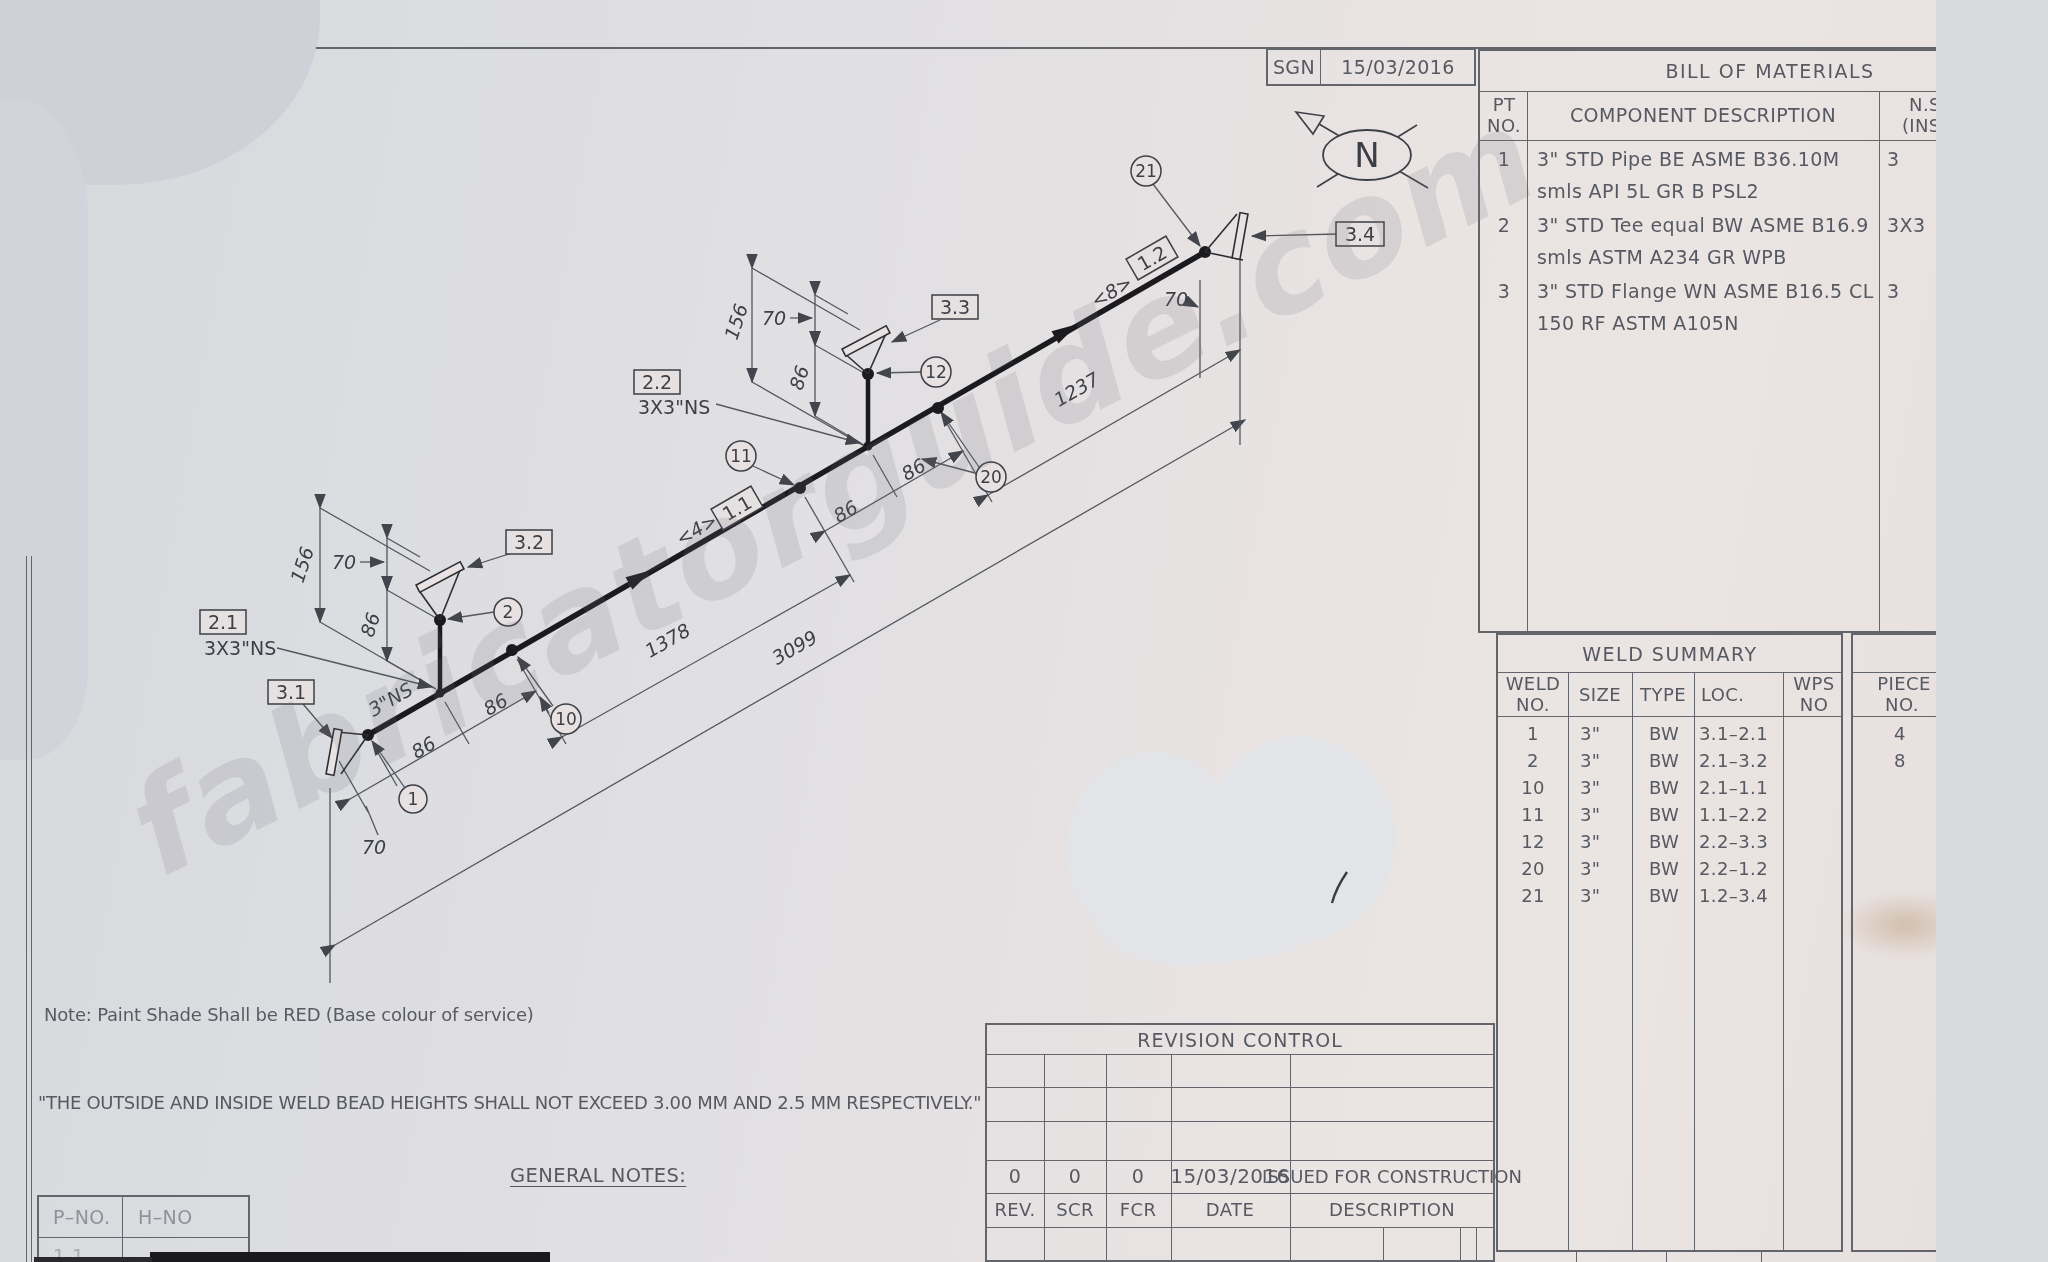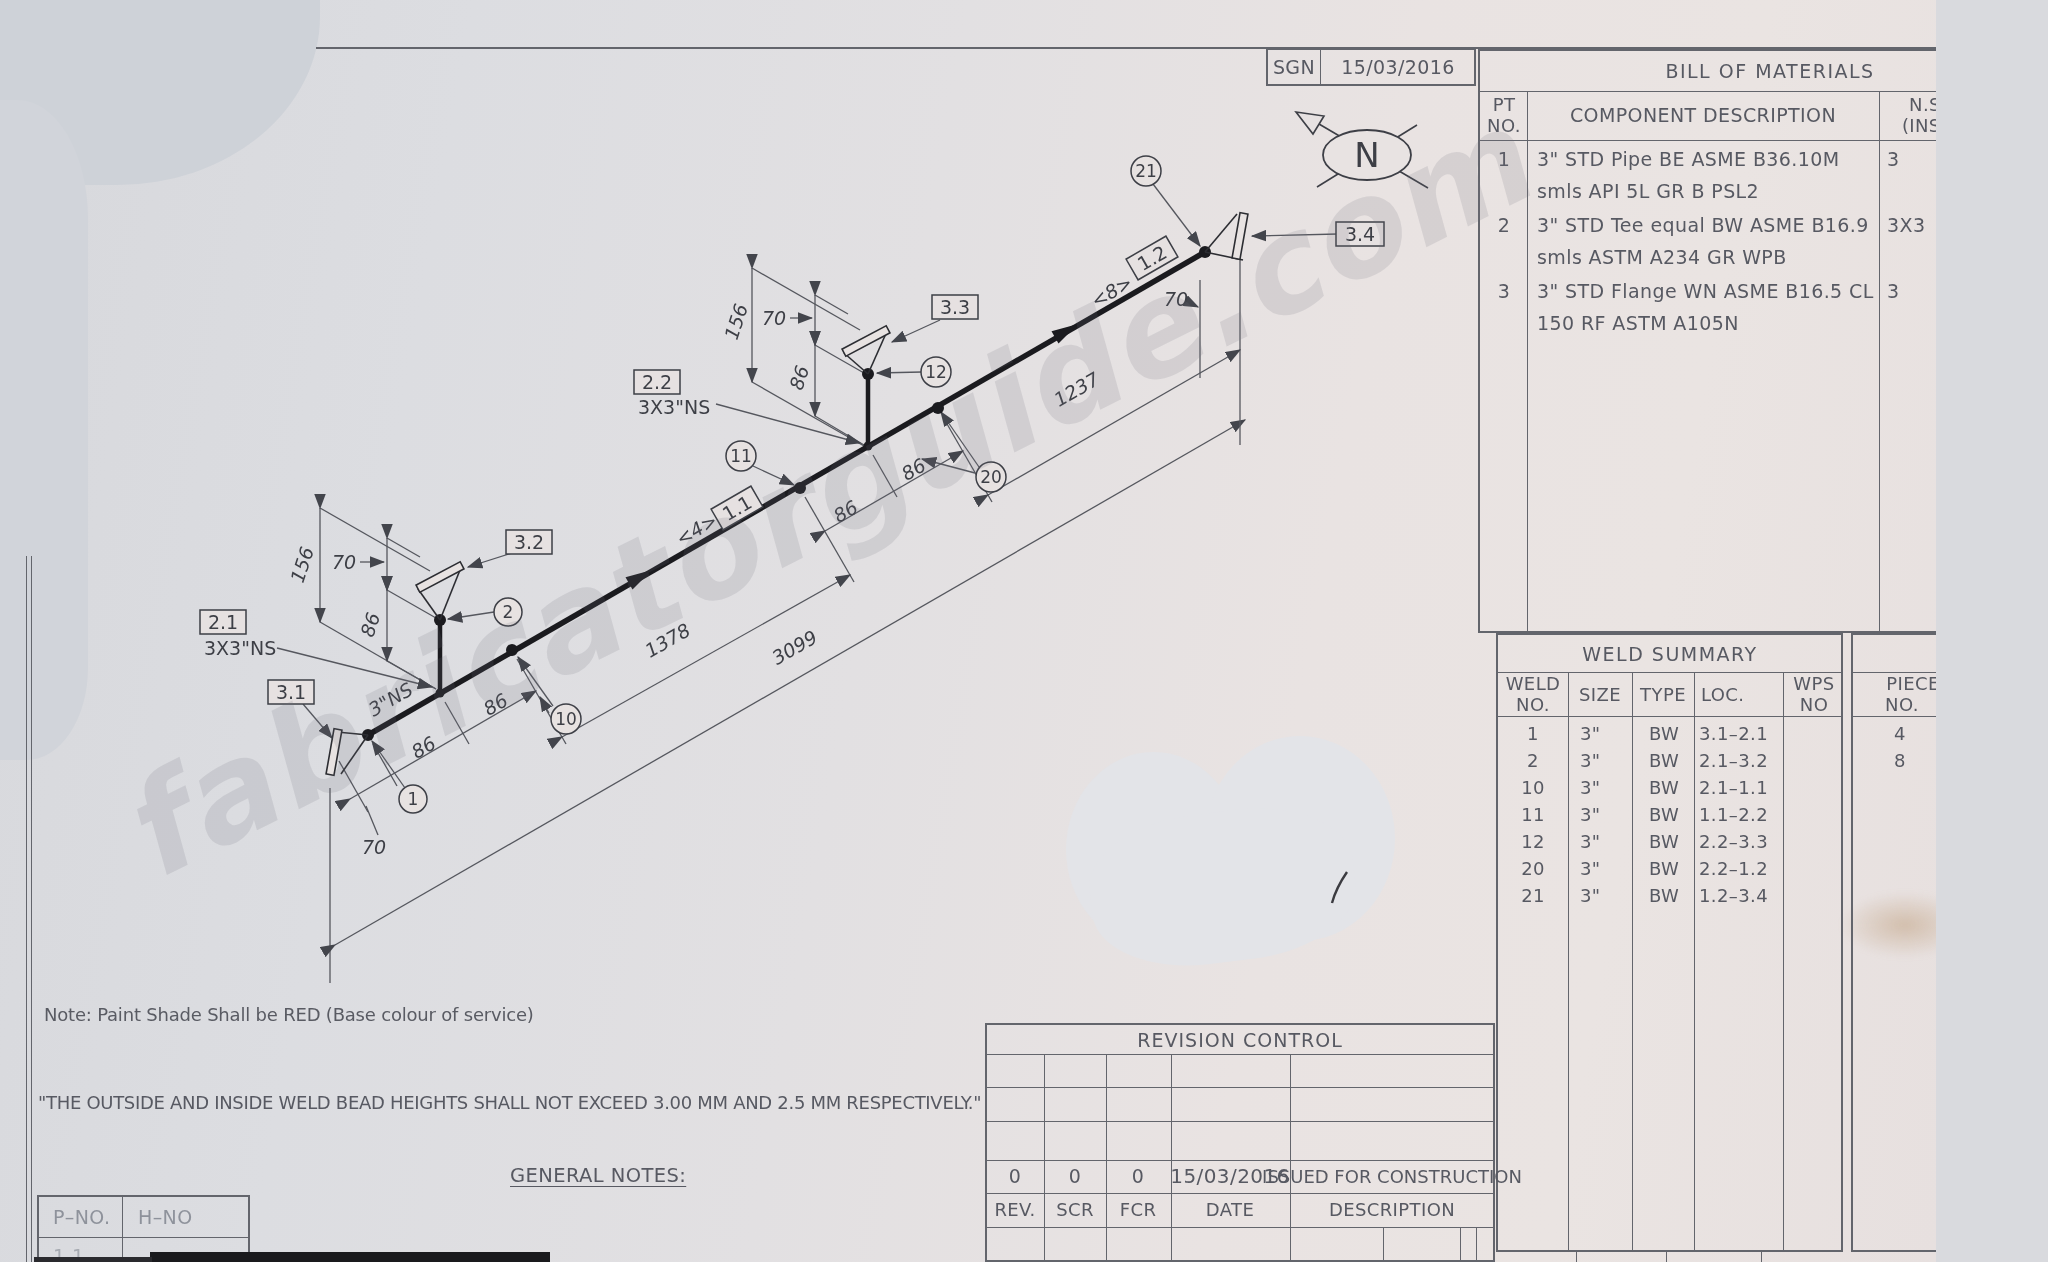--- a/index.html
+++ b/index.html
@@ -132,21 +132,21 @@
     <span class="tx" style="left:151px;top:250px;font-size:18px;">BW</span>
     <span class="tx" style="left:201px;top:250px;font-size:18px;">1.2–3.4</span>
   </div>
 
   <div class="frame" style="left:1851px;top:633px;width:197px;height:619px;border-right:none;">
     <div class="hl" style="left:0;top:37px;width:197px;"></div>
     <span class="tx ctr" style="left:188px;top:8px;letter-spacing:1.5px;">PIPE  CUTTING</span>
     <div class="hl" style="left:0;top:81px;width:197px;"></div>
     <div class="vl" style="left:98px;top:37px;height:578px;"></div>
     <div class="vl" style="left:171px;top:37px;height:578px;"></div>
-    <span class="tx ctr" style="left:60px;top:38px;font-size:18px;">PIECE</span>
+    <span class="tx ctr" style="left:51px;top:38px;font-size:18px;">PIECE</span>
     <span class="tx ctr" style="left:49px;top:59px;font-size:18px;">NO.</span>
     <span class="tx ctr" style="left:134px;top:49px;font-size:18px;">SIZE</span>
     <span class="tx" style="left:181px;top:49px;font-size:18px;">LENGTH</span>
     <span class="tx ctr" style="left:47px;top:88px;font-size:18px;">4</span>
     <span class="tx" style="left:110px;top:88px;font-size:18px;">3</span>
     <span class="tx" style="left:177px;top:88px;font-size:18px;">13</span>
     <span class="tx ctr" style="left:47px;top:115px;font-size:18px;">8</span>
     <span class="tx" style="left:110px;top:115px;font-size:18px;">3</span>
     <span class="tx" style="left:177px;top:115px;font-size:18px;">12</span>
   </div>

